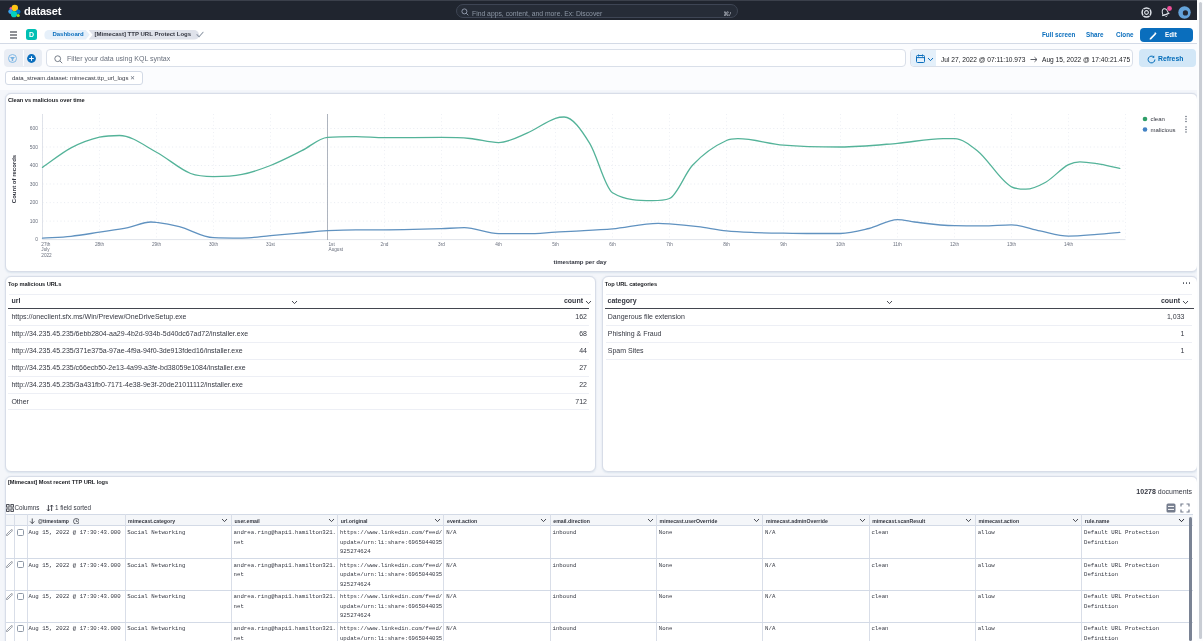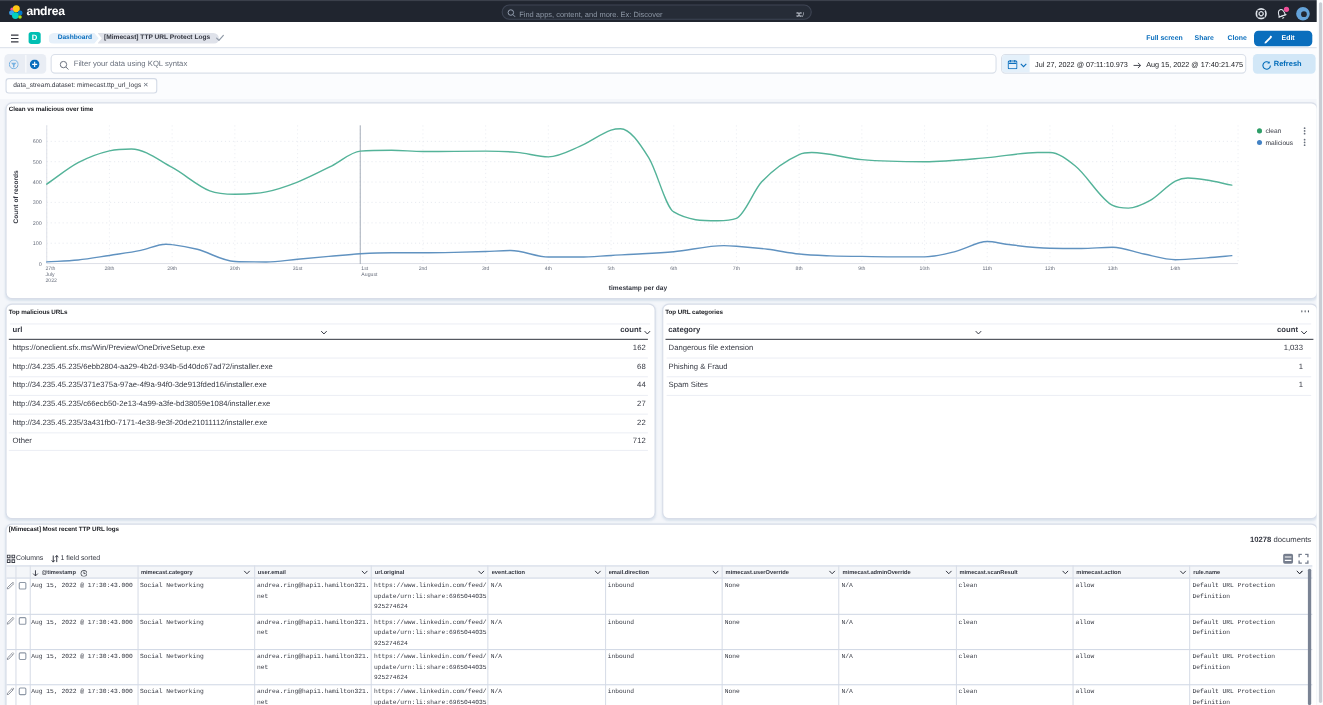--- a/index.html
+++ b/index.html
@@ -54,21 +54,21 @@
 
   <div id="topbar">
     <svg class="abs" style="left:7px;top:3px" width="15" height="15" viewBox="0 0 15 15">
       <circle cx="4" cy="4.4" r="1.5" fill="#f04e98"></circle>
       <circle cx="7.8" cy="3.9" r="3.2" fill="#fec514"></circle>
       <circle cx="3.6" cy="7.6" r="2.3" fill="#36a2ef"></circle>
       <circle cx="11.3" cy="7.8" r="2.2" fill="#0077cc"></circle>
       <circle cx="7" cy="10.2" r="3.1" fill="#02d0c0"></circle>
       <circle cx="11.2" cy="11.5" r="1.6" fill="#aadd14"></circle>
     </svg>
-    <div class="abs" style="left:24px;top:3.5px;color:#fff;font-size:11px;font-weight:bold;letter-spacing:-0.2px;">andrea</div>
+    <div class="abs" style="left:24px;top:3.5px;color:#fff;font-size:11px;font-weight:bold;letter-spacing:-0.2px;">dataset</div>
     <div id="gsearch">
       <svg class="abs" style="left:4px;top:3px" width="8" height="8" viewBox="0 0 8 8">
           <circle cx="3.4" cy="3.4" r="2.5" fill="none" stroke="#98a2b3" stroke-width="0.9"></circle>
           <line x1="5.3" y1="5.3" x2="7.3" y2="7.3" stroke="#98a2b3" stroke-width="0.9"></line>
         </svg>
       <span class="ph">Find apps, content, and more. Ex: Discover</span>
       <span class="key">⌘/</span>
     </div>
 
     <svg class="abs" style="left:1141px;top:6px" width="11" height="11" viewBox="0 0 11 11">

